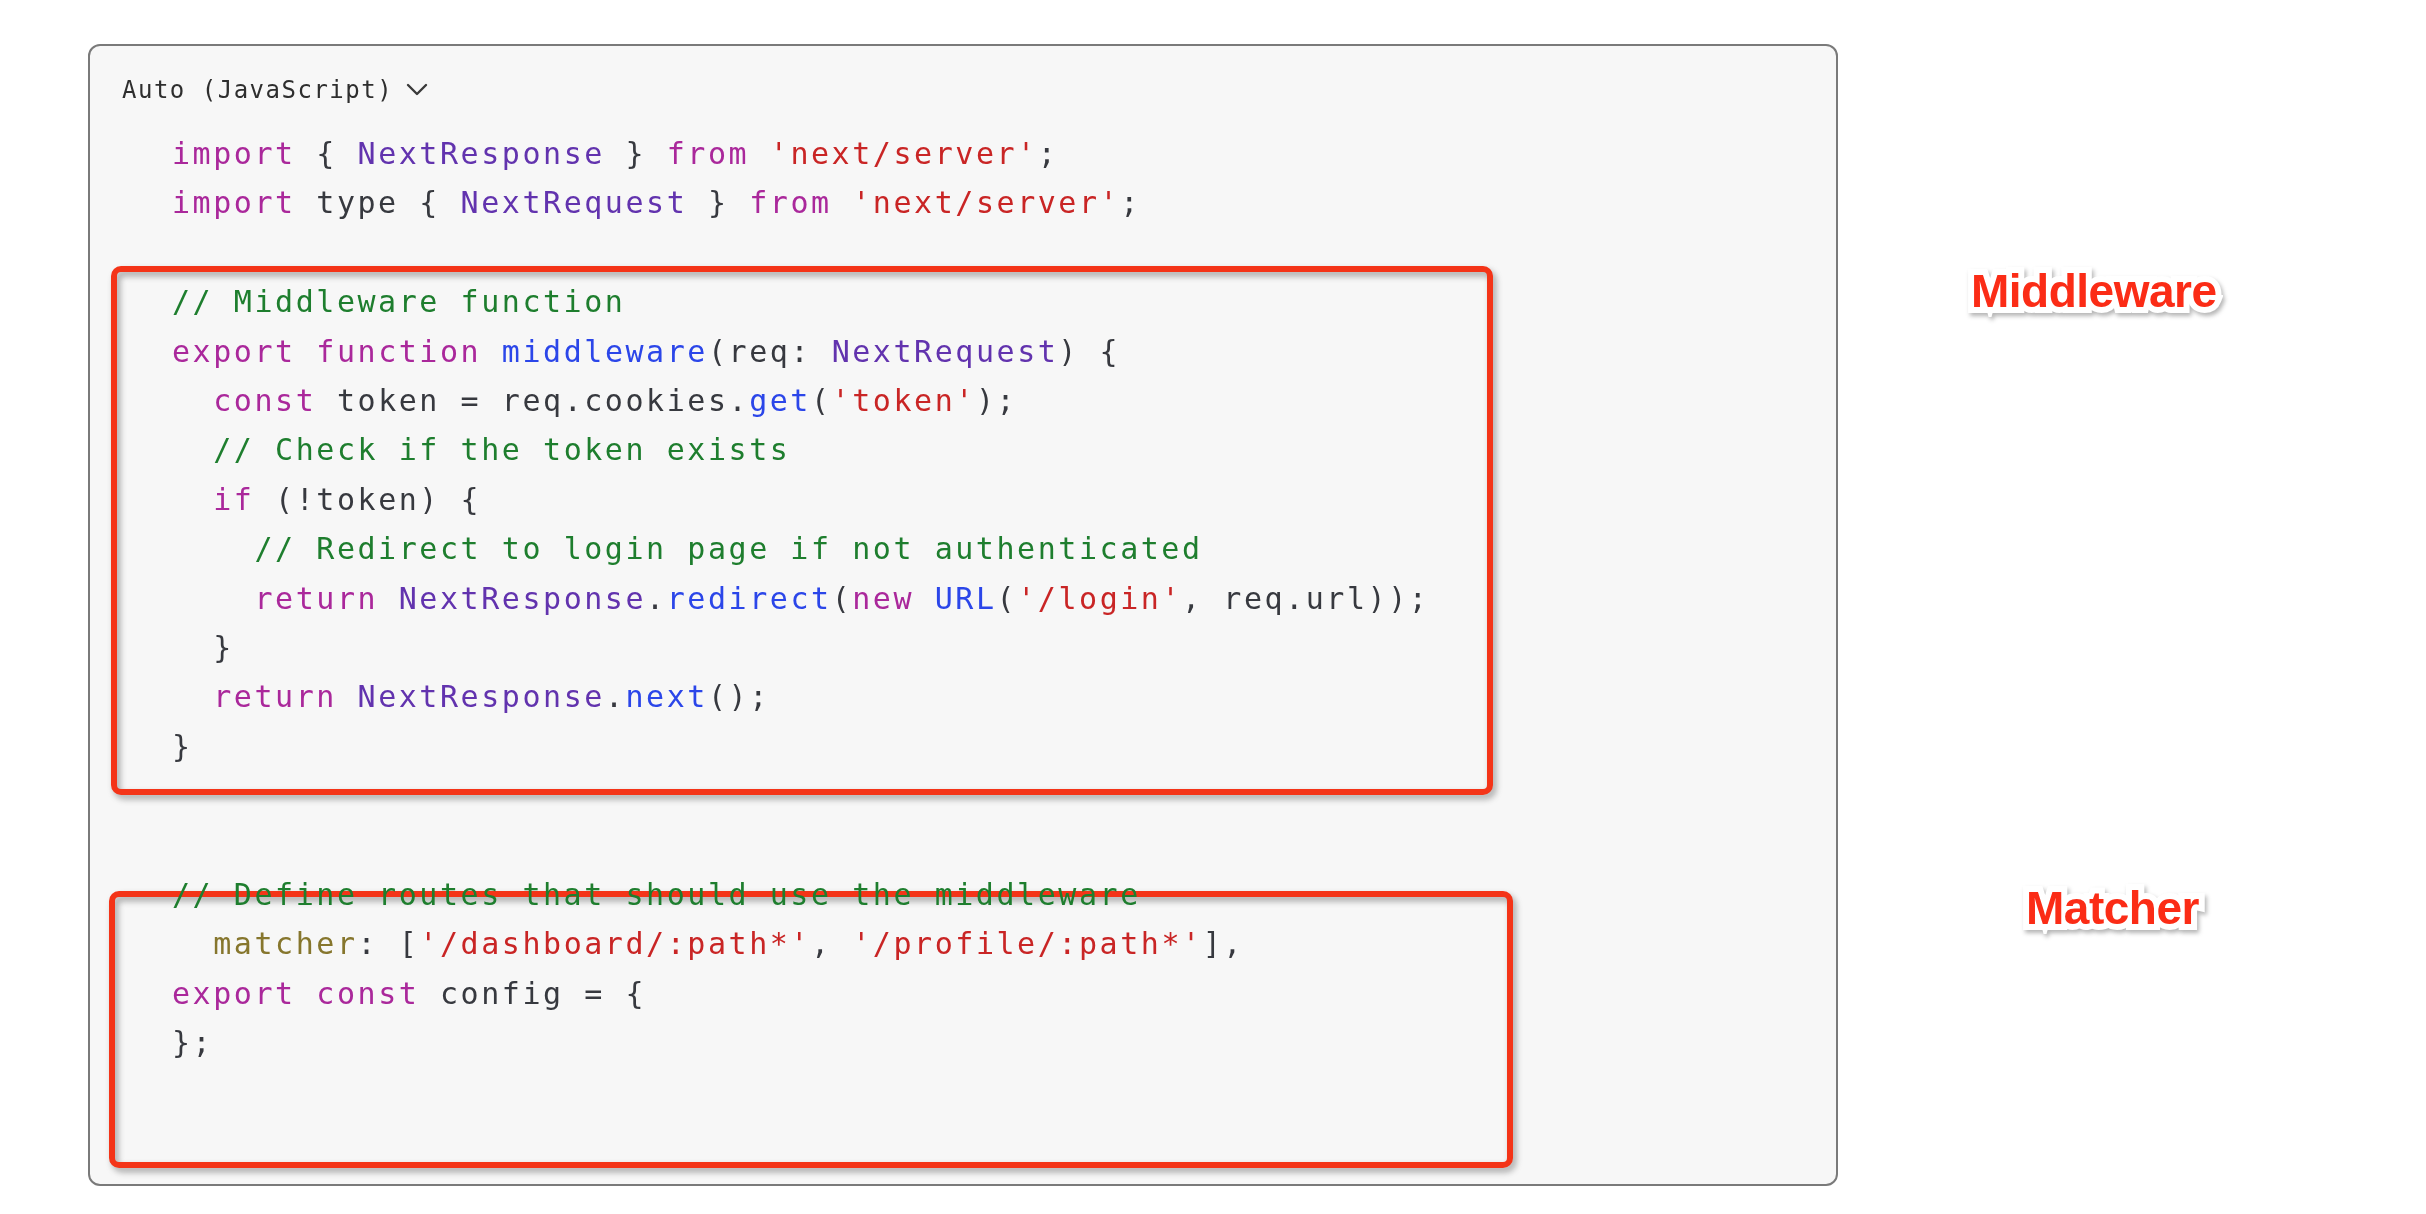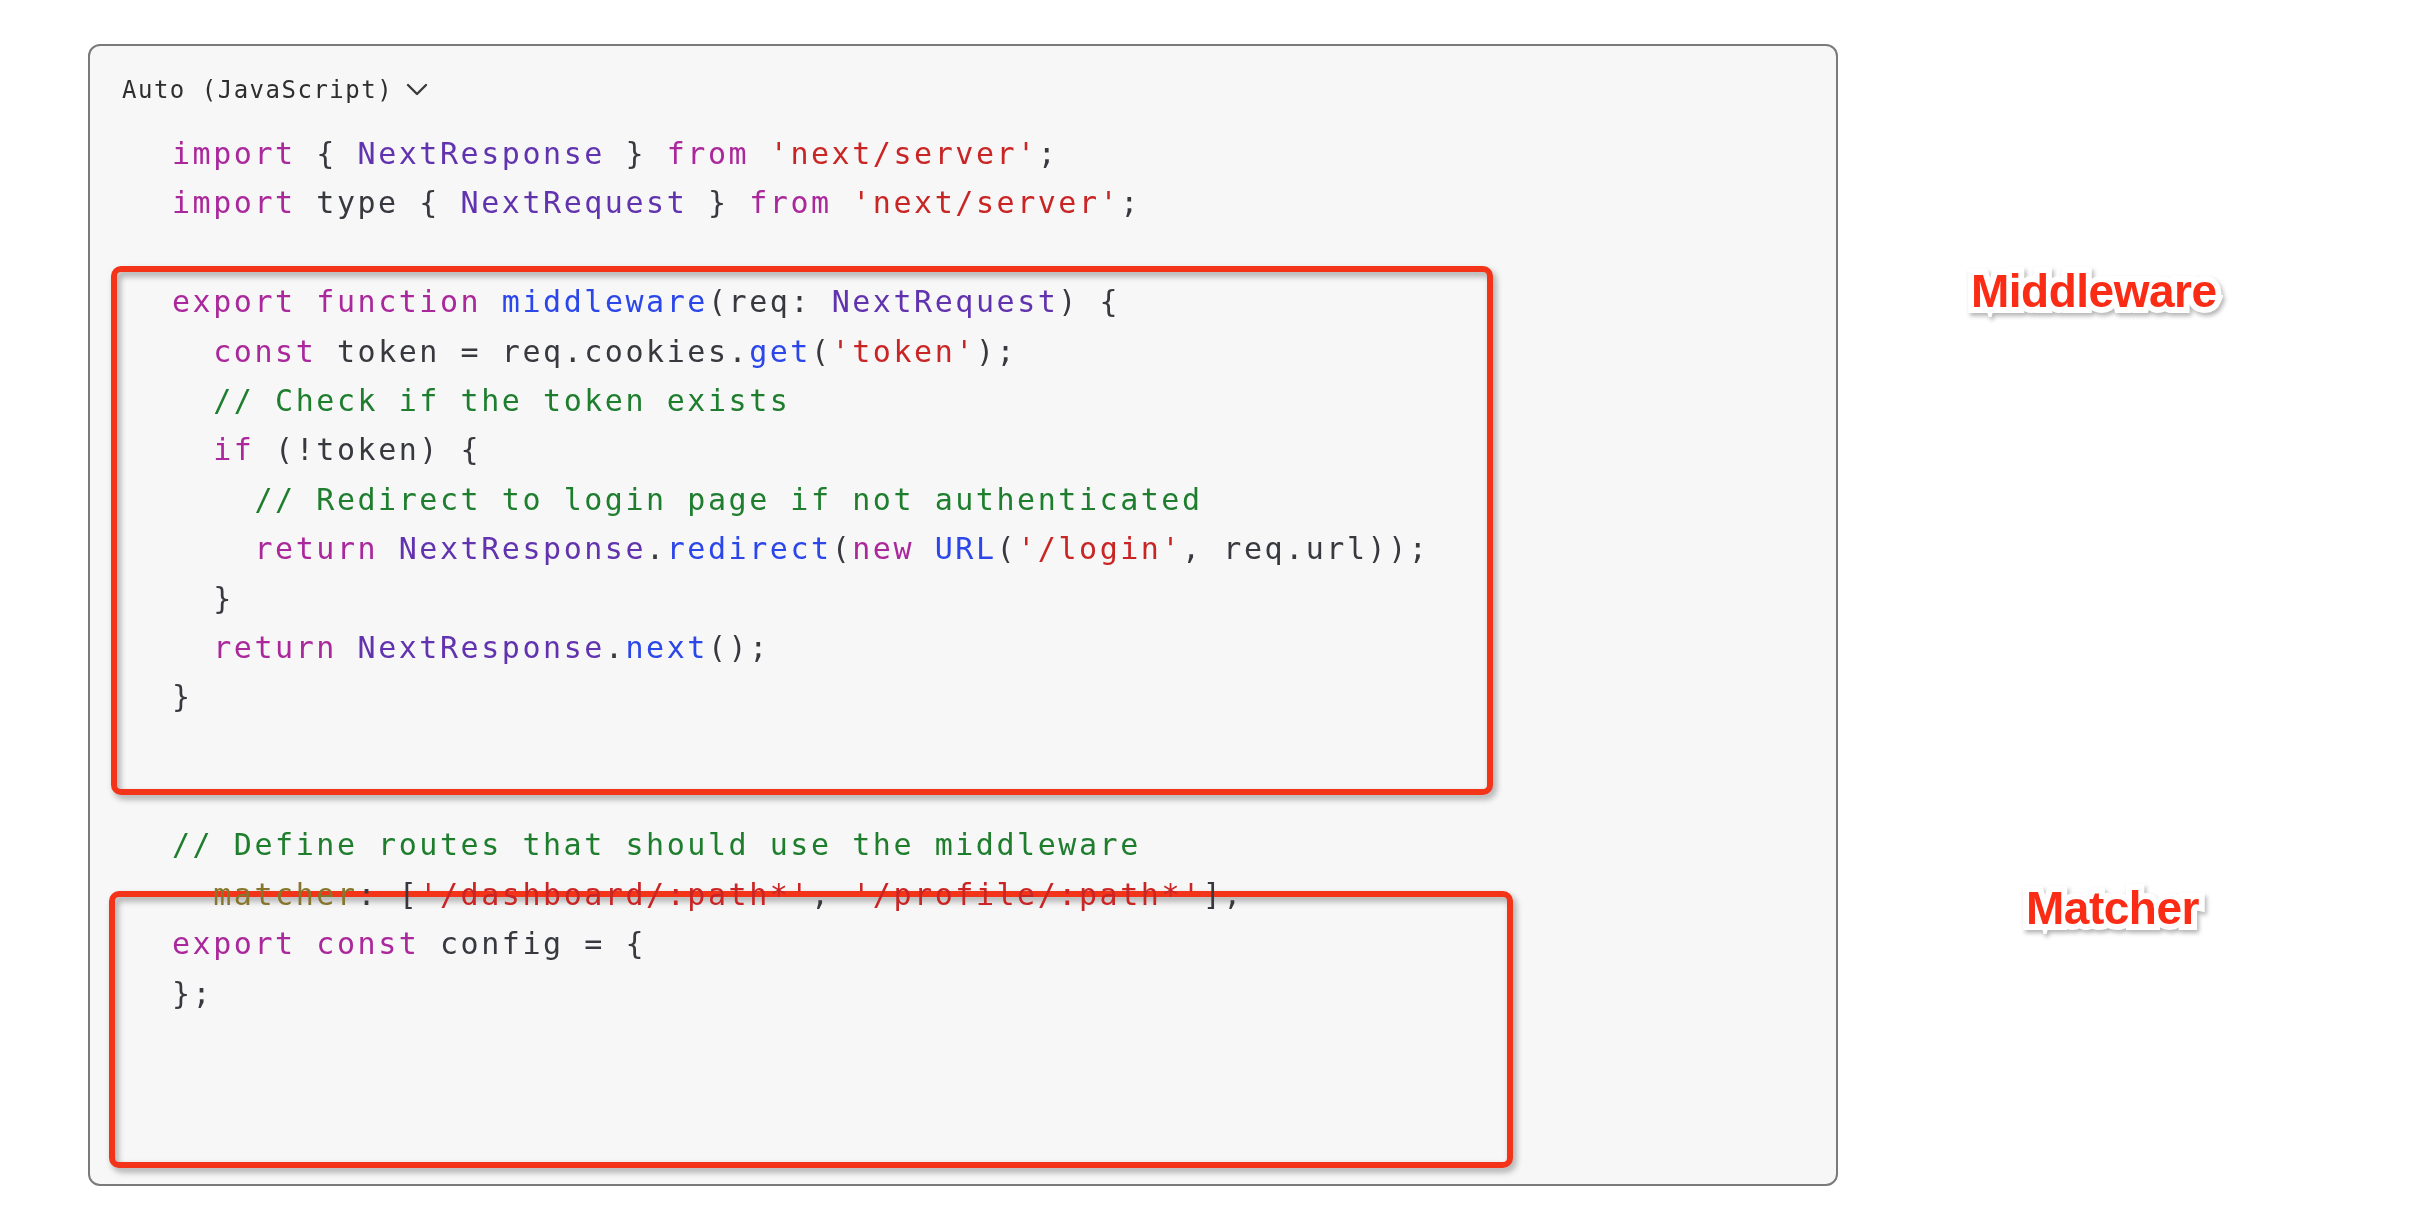--- a/index.html
+++ b/index.html
@@ -110,20 +110,21 @@
         <svg width="24" height="16" viewBox="0 0 24 16">
           <polyline points="3,3 12,12 21,3" fill="none" stroke="#3a3a3a" stroke-width="2.4" stroke-linecap="round" stroke-linejoin="round"></polyline>
         </svg>
       </span>
     </div>
 
     <div class="code-block">
         <div class="code-line"><span class="tok-kw">import</span><span class="tok-pl"> { </span><span class="tok-type">NextResponse</span><span class="tok-pl"> } </span><span class="tok-kw">from</span><span class="tok-pl"> </span><span class="tok-str">'next/server'</span><span class="tok-pl">;</span></div>
         <div class="code-line"><span class="tok-kw">import</span><span class="tok-pl"> type { </span><span class="tok-type">NextRequest</span><span class="tok-pl"> } </span><span class="tok-kw">from</span><span class="tok-pl"> </span><span class="tok-str">'next/server'</span><span class="tok-pl">;</span></div>
         <div class="code-line"></div>
+        <div class="code-line"><span class="tok-com">// Middleware function</span></div>
         <div class="code-line"><span class="tok-kw">export</span><span class="tok-pl"> </span><span class="tok-kw">function</span><span class="tok-pl"> </span><span class="tok-fn">middleware</span><span class="tok-pl">(req: </span><span class="tok-type">NextRequest</span><span class="tok-pl">) {</span></div>
         <div class="code-line"><span class="tok-pl">  </span><span class="tok-kw">const</span><span class="tok-pl"> token = req.cookies.</span><span class="tok-fn">get</span><span class="tok-pl">(</span><span class="tok-str">'token'</span><span class="tok-pl">);</span></div>
         <div class="code-line"><span class="tok-pl">  </span><span class="tok-com">// Check if the token exists</span></div>
         <div class="code-line"><span class="tok-pl">  </span><span class="tok-kw">if</span><span class="tok-pl"> (!token) {</span></div>
         <div class="code-line"><span class="tok-pl">    </span><span class="tok-com">// Redirect to login page if not authenticated</span></div>
         <div class="code-line"><span class="tok-pl">    </span><span class="tok-kw">return</span><span class="tok-pl"> </span><span class="tok-type">NextResponse</span><span class="tok-pl">.</span><span class="tok-fn">redirect</span><span class="tok-pl">(</span><span class="tok-kw">new</span><span class="tok-pl"> </span><span class="tok-fn">URL</span><span class="tok-pl">(</span><span class="tok-str">'/login'</span><span class="tok-pl">, req.url));</span></div>
         <div class="code-line"><span class="tok-pl">  }</span></div>
         <div class="code-line"><span class="tok-pl">  </span><span class="tok-kw">return</span><span class="tok-pl"> </span><span class="tok-type">NextResponse</span><span class="tok-pl">.</span><span class="tok-fn">next</span><span class="tok-pl">();</span></div>
         <div class="code-line"><span class="tok-pl">}</span></div>
         <div class="code-line"></div>

